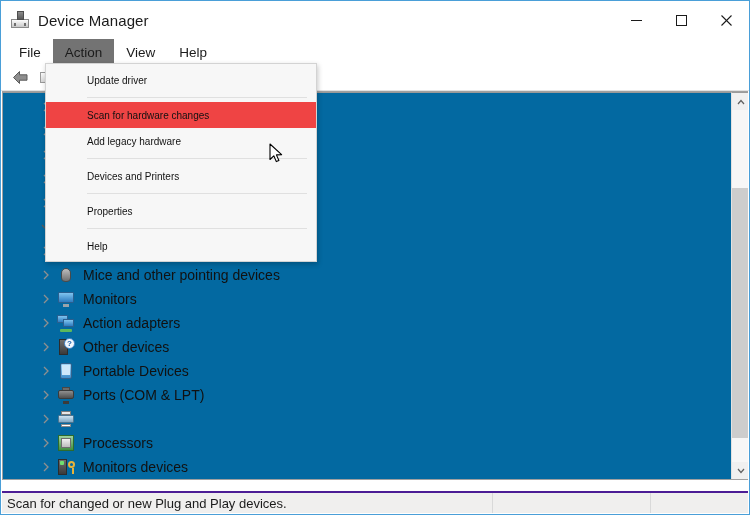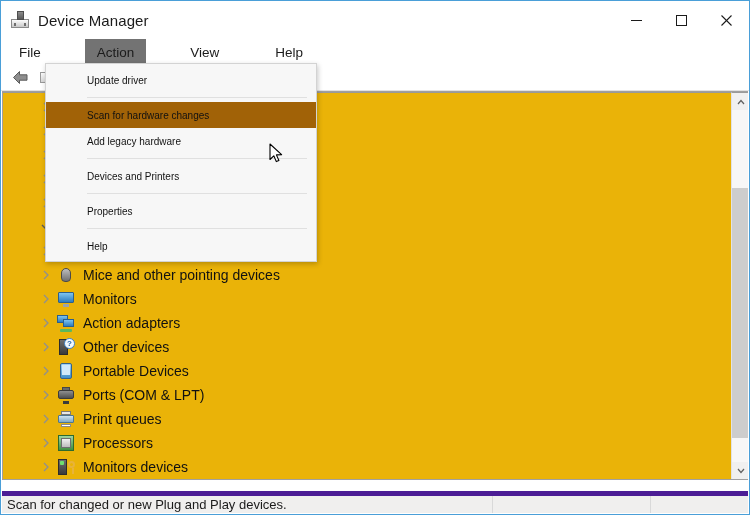--- a/index.html
+++ b/index.html
@@ -67,21 +67,20 @@
 
   
   .menubar {
     height: 26px;
     background: #ffffff;
     display: flex;
     align-items: stretch;
     padding-left: 6px;
     position: relative;
     z-index: 40;
-    gap: 32px;
   }
   .menu-item {
     padding: 0 12px;
     display: flex; align-items: center;
     font-size: 13.5px;
     color: #1b1b1b;
     cursor: default;
   }
   .menu-item.active { background: #737373; }
 
@@ -117,21 +116,21 @@
     background: #ffffff;
     border: 1px solid #a0a0a0;
     border-right: none;
     border-left: none;
     margin: 0 1px;
     overflow: hidden;
   }
   .tree-pane {
     position: absolute;
     left: 0; top: 0; right: 17px; bottom: 0;
-    background: #eab308;
+    background: #0369a1;
     border-left: 1px solid #a0a0a0;
     border-top: 1px solid #9a9a9a;
     overflow: hidden;
   }
   .tree-inner { padding-top: 2px; }
 
   .tree-row {
     height: 24px;
     display: flex;
     align-items: center;
@@ -296,21 +295,21 @@
     background: #cdcdcd;
     cursor: default;
   }
 
   
   .statusbar {
     position: absolute;
     left: 1px; right: 1px; bottom: 1px;
     height: 22px;
     background: #f0efee;
-    border-top: 5px solid #4c1d95;
+    border-top: 2px solid #4c1d95;
     display: flex;
     align-items: center;
     font-size: 13px;
     color: #1b1b1b;
   }
   .sb-main { flex: 0 0 490px; padding-left: 5px; white-space: nowrap; }
   .sb-seg { flex: 0 0 158px; border-left: 1px solid #d9d9d9; height: 100%; }
   .sb-seg-last { flex: 1; border-left: 1px solid #d9d9d9; height: 100%; }
 
   
@@ -327,21 +326,21 @@
   .dd-item {
     height: 26px;
     display: flex;
     align-items: center;
     padding-left: 41px;
     font-size: 10px;
     color: #111111;
     cursor: default;
     white-space: nowrap;
   }
-  .dd-item.hl { background: #a16207; }
+  .dd-item.hl { background: #ef4444; }
   .dd-sep {
     height: 1px;
     background: #e0e0e0;
     margin: 4px 9px 4px 41px;
   }
 
   
   .cursor {
     position: absolute;
     left: 268px; top: 142px;
@@ -547,21 +546,20 @@
           <span class="chev">
             <svg width="7" height="10" viewBox="0 0 7 10">
                 <path d="M1 1 L5 5 L1 9" fill="none" stroke="#8f8f8f" stroke-width="1.3"></path>
               </svg>
           </span>
           <span class="ticon">
             <span class="ic-print-top"></span>
               <span class="ic-print-body"></span>
               <span class="ic-print-out"></span>
           </span>
-          <span class="tlabel">Print queues</span>
         </div>
 
         <div class="tree-row">
           <span class="chev">
             <svg width="7" height="10" viewBox="0 0 7 10">
                 <path d="M1 1 L5 5 L1 9" fill="none" stroke="#8f8f8f" stroke-width="1.3"></path>
               </svg>
           </span>
           <span class="ticon">
             <span class="ic-cpu-outer"></span>

